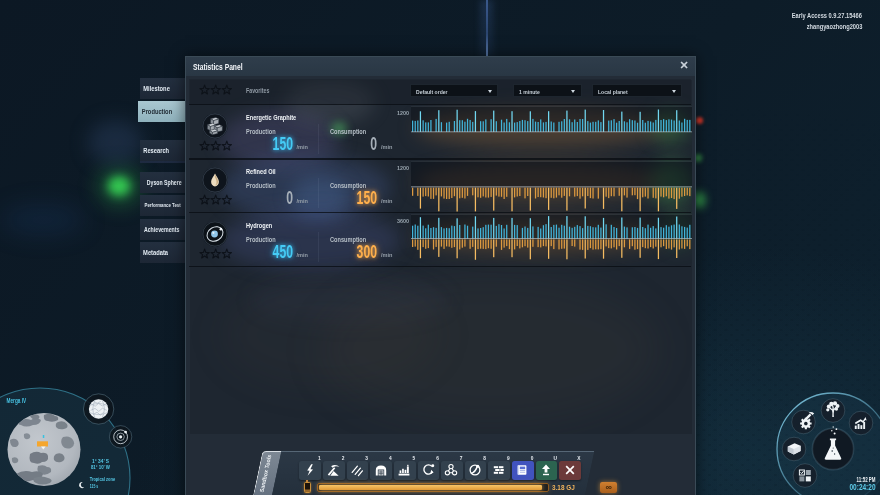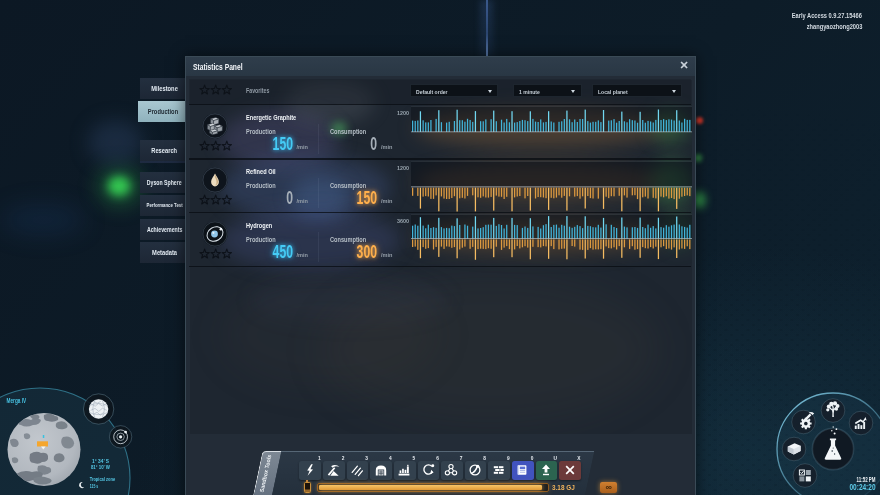--- a/index.html
+++ b/index.html
@@ -18,21 +18,21 @@
 #beam { position:absolute; left:485.5px; top:0; width:2.2px; height:56px;
   background:linear-gradient(180deg, rgba(70,105,165,0.75), rgba(62,95,155,0.55) 60%, rgba(100,135,190,0.85));
   filter:blur(0.6px); }
 #beamglow { position:absolute; left:480px; top:0; width:13px; height:58px;
   background:linear-gradient(180deg, rgba(60,95,155,0.28), rgba(60,95,155,0.12));
   filter:blur(3px); }
 .toptext { position:absolute; right:18px; color:#d3dae1; font-size:7.3px; font-weight:bold; text-align:right; transform:scaleX(0.78); transform-origin:100% 50%; white-space:nowrap; }
 
 
 .tab { position:absolute; left:140px; width:48.5px; height:21px; line-height:21px;
-  background:linear-gradient(180deg, #232f3f, #1d2735); text-align:center;
+  background:linear-gradient(180deg, #232f3f, #1d2735); text-align:left;
   color:#e3ebf3; font-size:7.2px; font-weight:bold; white-space:nowrap; }
 .tab span { display:inline-block; transform:scaleX(0.8); transform-origin:50% 50%; }
 .tab.sel { left:138px; width:50.5px; background:linear-gradient(180deg,#a9c7d1,#8fb2bd); color:#1c262f; }
 
 
 #panel { position:absolute; left:184.5px; top:55.5px; width:511px; height:462px;
   background:#232c37; border:1px solid #3a4a56; box-shadow:0 0 14px rgba(0,0,0,0.55); }
 #phead { position:absolute; left:0; top:0; width:100%; height:19.5px;
   background:linear-gradient(180deg,#2f3d4b,#293744); }
 #phead .t { position:absolute; left:7px; top:5px; color:#f2f5f8; font-size:8.6px; font-weight:bold; transform:scaleX(0.78); transform-origin:0 0; white-space:nowrap; }

